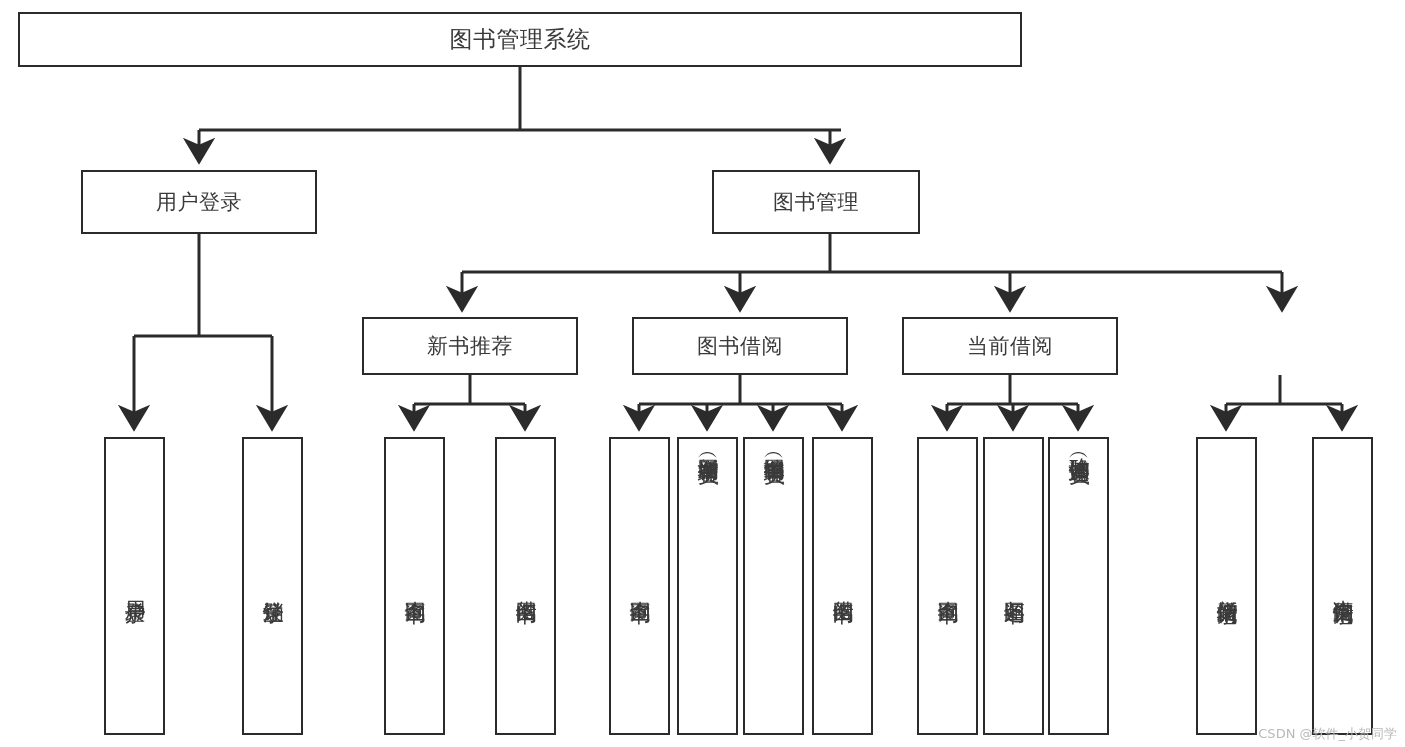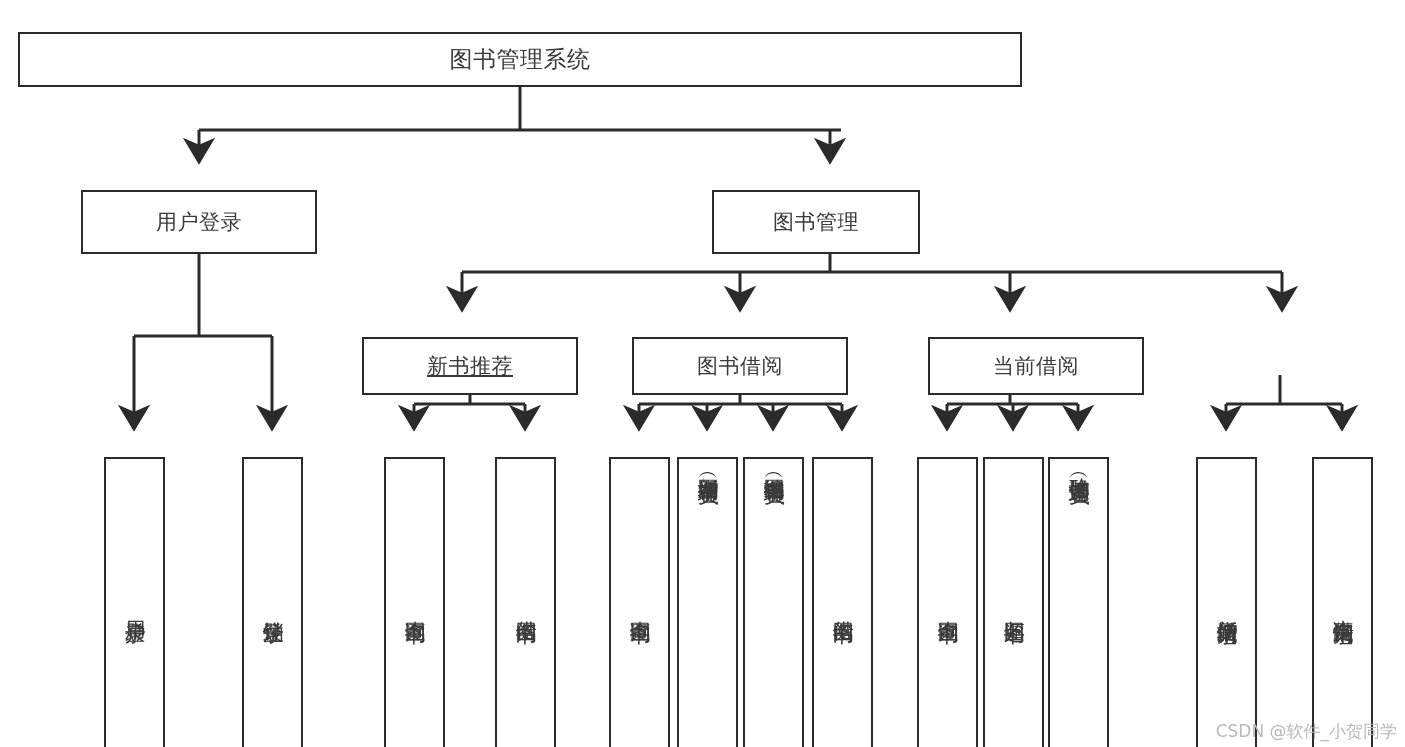--- a/index.html
+++ b/index.html
@@ -27,21 +27,20 @@
   .node {
     position: absolute;
     box-sizing: border-box;
     border: 2px solid #2b2b2b;
     background: #ffffff;
     display: flex;
     align-items: center;
     justify-content: center;
     color: #3a3a3a;
     z-index: 2;
-    margin-top: 20px;
   }
   .node .label {
     display: block;
     text-align: center;
     line-height: 1.18;
     letter-spacing: 0.5px;
     color: #3a3a3a;
   }
   
   .node.root {
@@ -59,23 +58,23 @@
   }
   .node.lvl1.n-user-login { left: 81px; width: 236px; }
   .node.lvl1.n-book-manage { left: 712px; width: 208px; }
   
   .node.lvl2 {
     top: 317px;
     height: 58px;
     width: 216px;
     font-size: 21px;
   }
-  .node.lvl2.n-new-book   { left: 362px; text-decoration: underline; }
+  .node.lvl2.n-new-book   { left: 362px; }
   .node.lvl2.n-borrow     { left: 632px; }
-  .node.lvl2.n-current    { left: 928px; }
+  .node.lvl2.n-current    { left: 902px; }
   .node.lvl2.n-record     { left: 1172px; }
   
   .node.leaf {
     top: 437px;
     height: 298px;
     width: 61px;
     font-size: 21px;
     align-items: flex-start;
     justify-content: center;
     padding-top: 0;
@@ -88,21 +87,21 @@
     white-space: nowrap;
   }
   
   .node.leaf.center { align-items: center; }
   .node.leaf.top    { align-items: flex-start; padding-top: 2px; }
 
   .watermark {
     position: absolute;
     right: 8px;
     bottom: 4px;
-    font-size: 17px;
+    font-size: 13px;
     color: #b9b9b9;
     z-index: 5;
     white-space: nowrap;
     font-family: "DejaVu Sans", "Liberation Sans", sans-serif;
   }
 </style>
 </head>
 <body>
 
 <div id="canvas">

